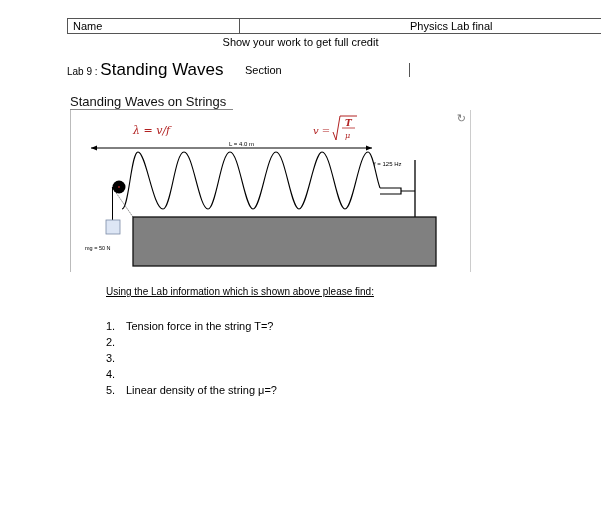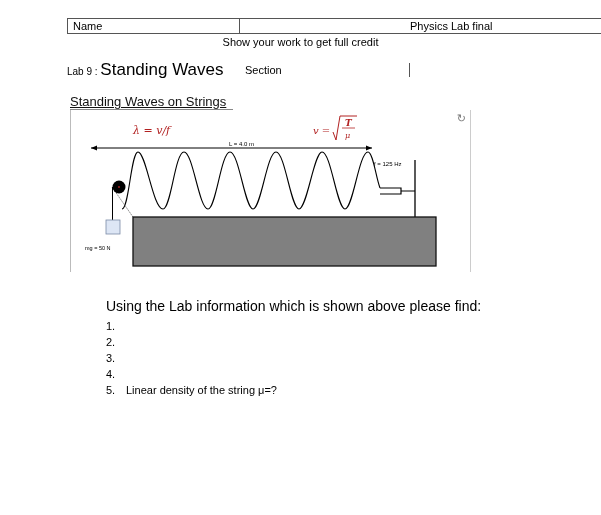--- a/index.html
+++ b/index.html
@@ -7,25 +7,25 @@
   .abs { position:absolute; }
   .hdr-table { position:absolute; left:67px; top:18px; width:589px; height:16px; border:1px solid #555; box-sizing:border-box; display:flex; }
   .hdr-cell { height:100%; box-sizing:border-box; font-size:11px; line-height:14px; padding-left:5px; white-space:nowrap; }
   .hdr-cell.c1 { width:172px; border-right:1px solid #555; }
   .hdr-cell.c2 { width:170px; border-right:1px solid #555;margin-top:44px; }
   .hdr-cell.c3 { flex:1; text-align:left; padding-left:0; }
   .subtitle { left:0; width:601px; top:36px; text-align:center; font-size:11px; font-weight:normal; }
   .lab-title { left:67px; top:60px; white-space:nowrap; }
   .lab-title .small { font-size:10px; }
   .lab-title .big { font-size:17px; }
-  .widget-title { left:70px; top:94px; font-size:13px; color:#111; white-space:nowrap;text-decoration:underline; }
+  .widget-title { left:70px; top:94px; font-size:13px; color:#111; white-space:nowrap; }
   .widget-underline { left:70px; top:109px; width:163px; height:1px; background:#888; }
   .widget { left:70px; top:110px; width:401px; height:162px; border-left:1px solid #bbb; border-right:1px solid #ccc; box-sizing:border-box; }
   .reset-icon { right:4px; top:2px; font-size:11px; color:#777; cursor:pointer; }
-  .question-intro { left:106px; top:298px; font-size:14px; white-space:nowrap; }
+  .question-intro { left:106px; top:286px; font-size:10px; white-space:nowrap;text-decoration:underline; }
   .qlist { left:106px; top:318px; font-size:11px; line-height:16px; }
   .qitem { display:flex; white-space:nowrap; }
   .qnum { width:20px; }
 </style>
 </head>
 <body>
 
 <div class="hdr-table">
   <div class="hdr-cell c1">Name</div>
   <div class="hdr-cell c2">Section</div>
@@ -79,20 +79,21 @@
     <text x="14" y="140" font-family="Liberation Sans, sans-serif" font-size="5.5" fill="#000">mg = 50 N</text>
 
     <rect x="62" y="107" width="303" height="49" fill="#808080" stroke="#111" stroke-width="1.3"></rect>
   </svg>
 </div>
 
 <div class="abs question-intro">Using the Lab information which is shown above please find:</div>
 <div class="abs qlist">
   <div class="qitem">
       <span class="qnum">1.</span>
+      <span>Tension force in the string T=?</span>
     </div>
   <div class="qitem">
       <span class="qnum">2.</span>
     </div>
   <div class="qitem">
       <span class="qnum">3.</span>
     </div>
   <div class="qitem">
       <span class="qnum">4.</span>
     </div>

